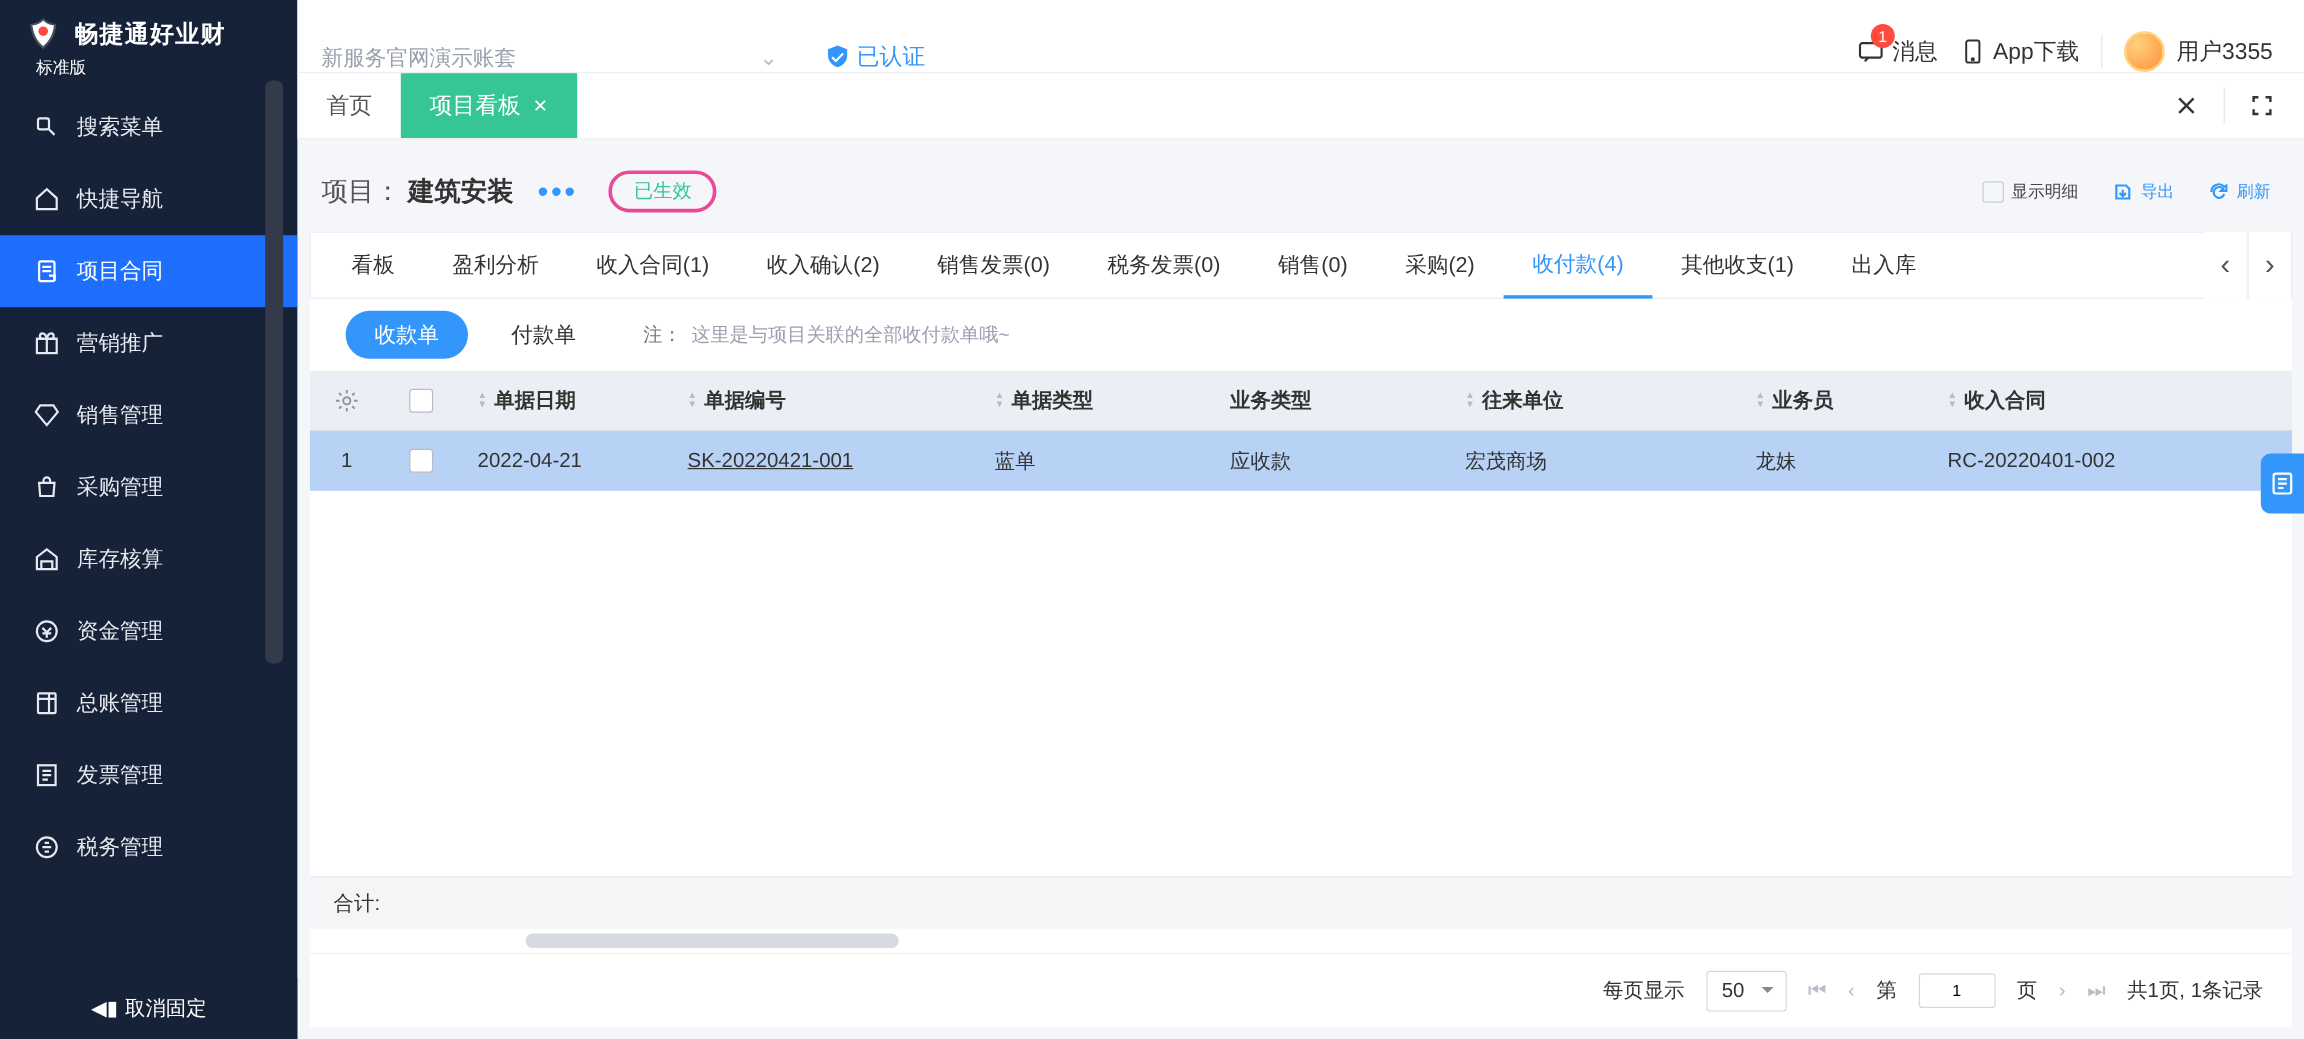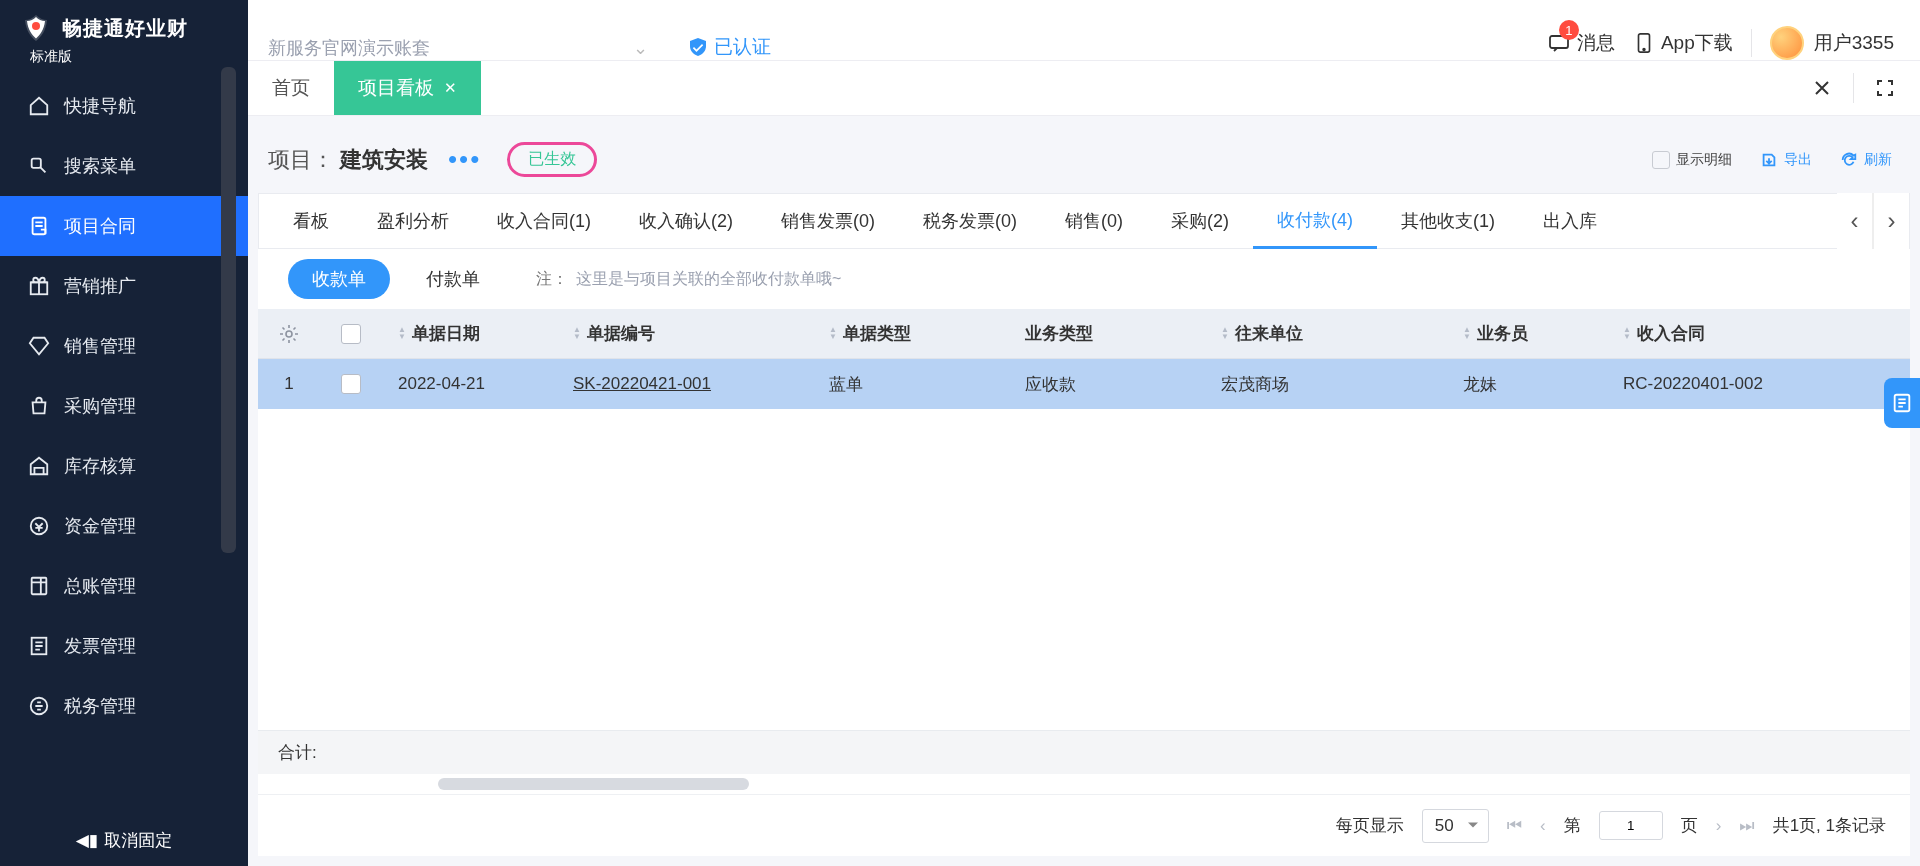--- a/index.html
+++ b/index.html
@@ -121,33 +121,33 @@
             <circle cx="16" cy="14" r="4" fill="#ff4c3f"></circle>
           </svg>
       </span>
       <span class="brand-title">畅捷通好业财</span>
     </div>
     <div class="brand-sub">标准版</div>
     <nav class="nav" id="nav">
         <div class="nav-item">
           <span class="icon">
             <svg width="22" height="22" viewBox="0 0 24 24" fill="none" stroke="currentColor" stroke-width="2">
-              <path d="M3 11l9-8 9 8v10H3z"></path>
-            </svg>
-          </span>
-          <span>快捷导航</span>
-        </div>
-        <div class="nav-item">
-          <span class="icon">
-            <svg width="22" height="22" viewBox="0 0 24 24" fill="none" stroke="currentColor" stroke-width="2">
               <rect x="4" y="4" width="10" height="10" rx="2"></rect>
               <path d="M13 13l6 6"></path>
             </svg>
           </span>
           <span>搜索菜单</span>
+        </div>
+        <div class="nav-item">
+          <span class="icon">
+            <svg width="22" height="22" viewBox="0 0 24 24" fill="none" stroke="currentColor" stroke-width="2">
+              <path d="M3 11l9-8 9 8v10H3z"></path>
+            </svg>
+          </span>
+          <span>快捷导航</span>
         </div>
         <div class="nav-item active">
           <span class="icon">
             <svg width="22" height="22" viewBox="0 0 24 24" fill="none" stroke="currentColor" stroke-width="2">
               <rect x="5" y="3" width="14" height="18" rx="2"></rect>
               <path d="M8 8h8M8 12h8M14 16h5v5"></path>
             </svg>
           </span>
           <span>项目合同</span>
         </div>

